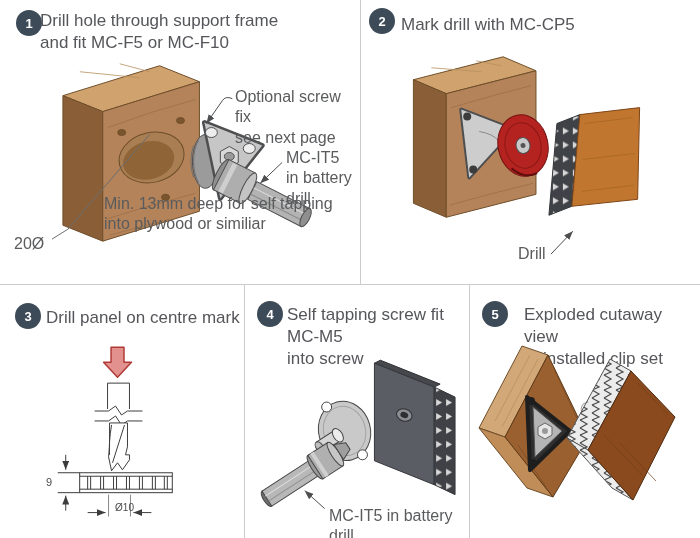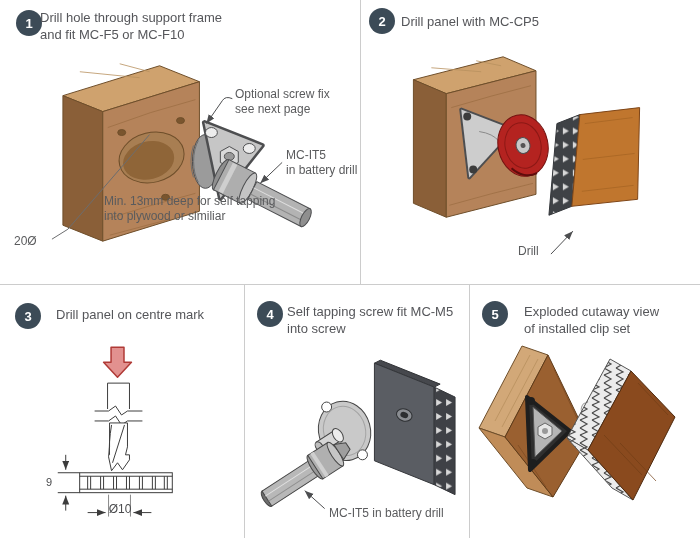--- a/index.html
+++ b/index.html
@@ -6,22 +6,22 @@
   .figure{position:relative;width:700px;height:538px;background:#fff;
           font-family:"Liberation Sans",sans-serif;color:#58595b;overflow:hidden;}
   .panel{position:absolute;box-sizing:border-box;background:#fff;}
   #panel1{left:0;top:0;width:361px;height:285px;border-right:1px solid #ccc;border-bottom:1px solid #ccc;}
   #panel2{left:361px;top:0;width:339px;height:285px;border-bottom:1px solid #ccc;}
   #panel3{left:0;top:285px;width:245px;height:253px;border-right:1px solid #ccc;}
   #panel4{left:245px;top:285px;width:225px;height:253px;border-right:1px solid #ccc;}
   #panel5{left:470px;top:285px;width:230px;height:253px;}
   .badge{position:absolute;width:26px;height:26px;border-radius:50%;background:#3c4b57;
          color:#fff;font-size:13px;font-weight:bold;display:flex;align-items:center;justify-content:center;}
-  .title{position:absolute;font-size:13px;line-height:1.3;white-space:pre-line;color:#55565a;}
-  .lbl{position:absolute;font-size:12px;line-height:1.28;white-space:pre-line;color:#5a5b5d;}
+  .title{position:absolute;font-size:17px;line-height:1.3;white-space:pre-line;color:#55565a;}
+  .lbl{position:absolute;font-size:16px;line-height:1.28;white-space:pre-line;color:#5a5b5d;}
   .dim{position:absolute;font-size:11px;color:#4a4b4d;}
   .art{position:absolute;left:0;top:0;width:100%;height:100%;}
 </style>
 </head>
 <body>
 
 <div class="figure">
 
   <div class="panel" id="panel1">
     <div class="badge" style="left:16px;top:10px">
@@ -84,21 +84,21 @@
 in battery drill</div>
     <div class="lbl" style="left:104px;top:194px">Min. 13mm deep for self tapping
 into plywood or similiar</div>
     <div class="lbl" style="left:14px;top:234px">20Ø</div>
   </div>
 
   <div class="panel" id="panel2">
     <div class="badge" style="left:8px;top:8px">
         <span>2</span>
       </div>
-    <div class="title" style="left:40px;top:14px">Drill panel with MC-CP5</div>
+    <div class="title" style="left:40px;top:14px">Mark drill with MC-CP5</div>
 
     <svg class="art" viewBox="0 0 339 285">
       <defs>
         <marker id="ar2" markerWidth="10" markerHeight="8" refX="9" refY="3.5" orient="auto">
           <path d="M0,0 L9,3.5 L0,7 Z" fill="#4d4e50"></path>
         </marker>
         <pattern id="hcd2" patternUnits="userSpaceOnUse" width="10" height="14">
           <rect width="10" height="14" fill="#3f4246"></rect>
           <polygon points="2,2 8,5.5 2,9" fill="#d8d8d8"></polygon>
         </pattern>
@@ -134,21 +134,21 @@
       <line x1="190" y1="255" x2="212" y2="232" stroke="#4d4e50" marker-end="url(#ar2)"></line>
     </svg>
 
     <div class="lbl" style="left:157px;top:244px">Drill</div>
   </div>
 
   <div class="panel" id="panel3">
     <div class="badge" style="left:15px;top:18px">
         <span>3</span>
       </div>
-    <div class="title" style="left:56px;top:22px">Drill panel on centre mark</div>
+    <div class="title" style="left:46px;top:22px">Drill panel on centre mark</div>
 
     <svg class="art" viewBox="0 0 245 253">
       <defs>
         <marker id="ar3" markerWidth="10" markerHeight="8" refX="9" refY="3.5" orient="auto">
           <path d="M0,0 L9,3.5 L0,7 Z" fill="#3c3c3c"></path>
         </marker>
       </defs>
 
       <g>
         <polygon points="111.5,62 124.5,62 124.5,77 132,77 118,92 104,77 111.5,77" fill="#e2918f" stroke="#b03a36" stroke-width="1.5" stroke-linejoin="round"></polygon>
@@ -194,21 +194,21 @@
 
       <g stroke="#888">
         <line x1="109" y1="210" x2="109" y2="232"></line>
         <line x1="131" y1="210" x2="131" y2="232"></line>
         <line x1="88" y1="228" x2="106" y2="228" stroke="#3c3c3c" marker-end="url(#ar3)"></line>
         <line x1="152" y1="228" x2="134" y2="228" stroke="#3c3c3c" marker-end="url(#ar3)"></line>
       </g>
     </svg>
 
     <div class="dim" style="left:46px;top:191px">9</div>
-    <div class="dim" style="left:106px;top:217px;width:28px;text-align:center;font-size:12px">Ø10</div>
+    <div class="dim" style="left:106px;top:217px;width:28px;text-align:right;font-size:10px">Ø10</div>
   </div>
 
   <div class="panel" id="panel4">
     <div class="badge" style="left:12px;top:16px">
         <span>4</span>
       </div>
     <div class="title" style="left:42px;top:19px">Self tapping screw fit MC-M5
 into screw</div>
 
     <svg class="art" viewBox="0 0 225 253">

